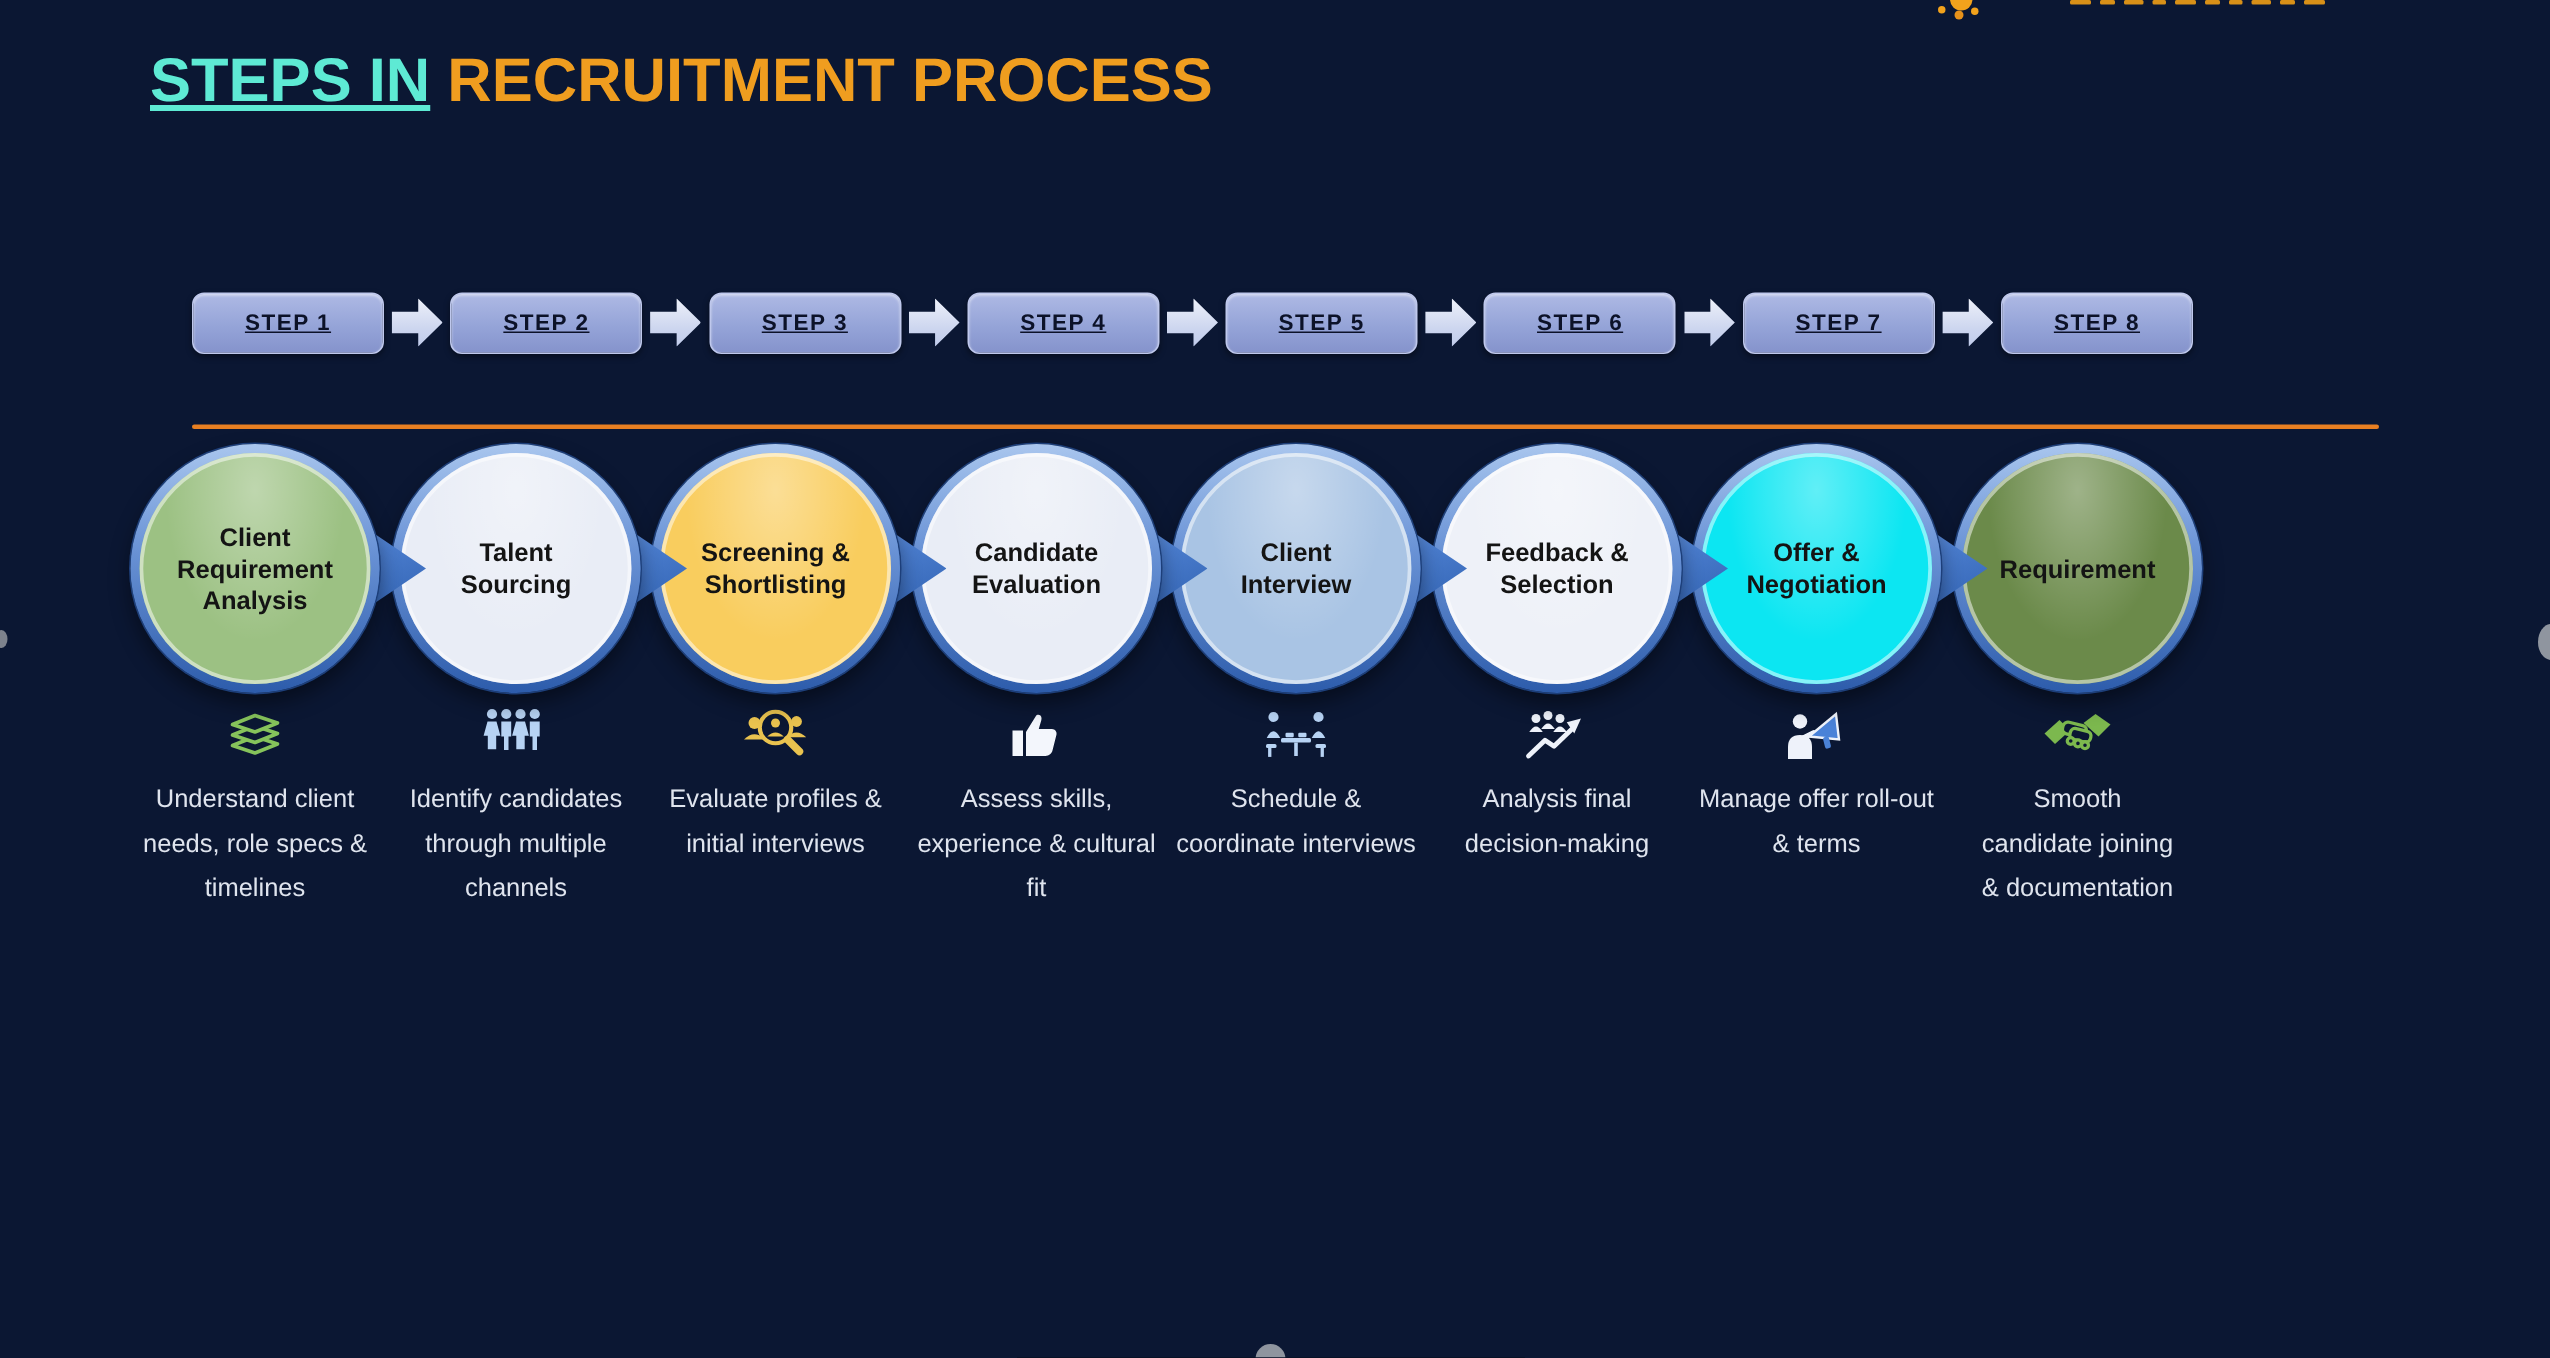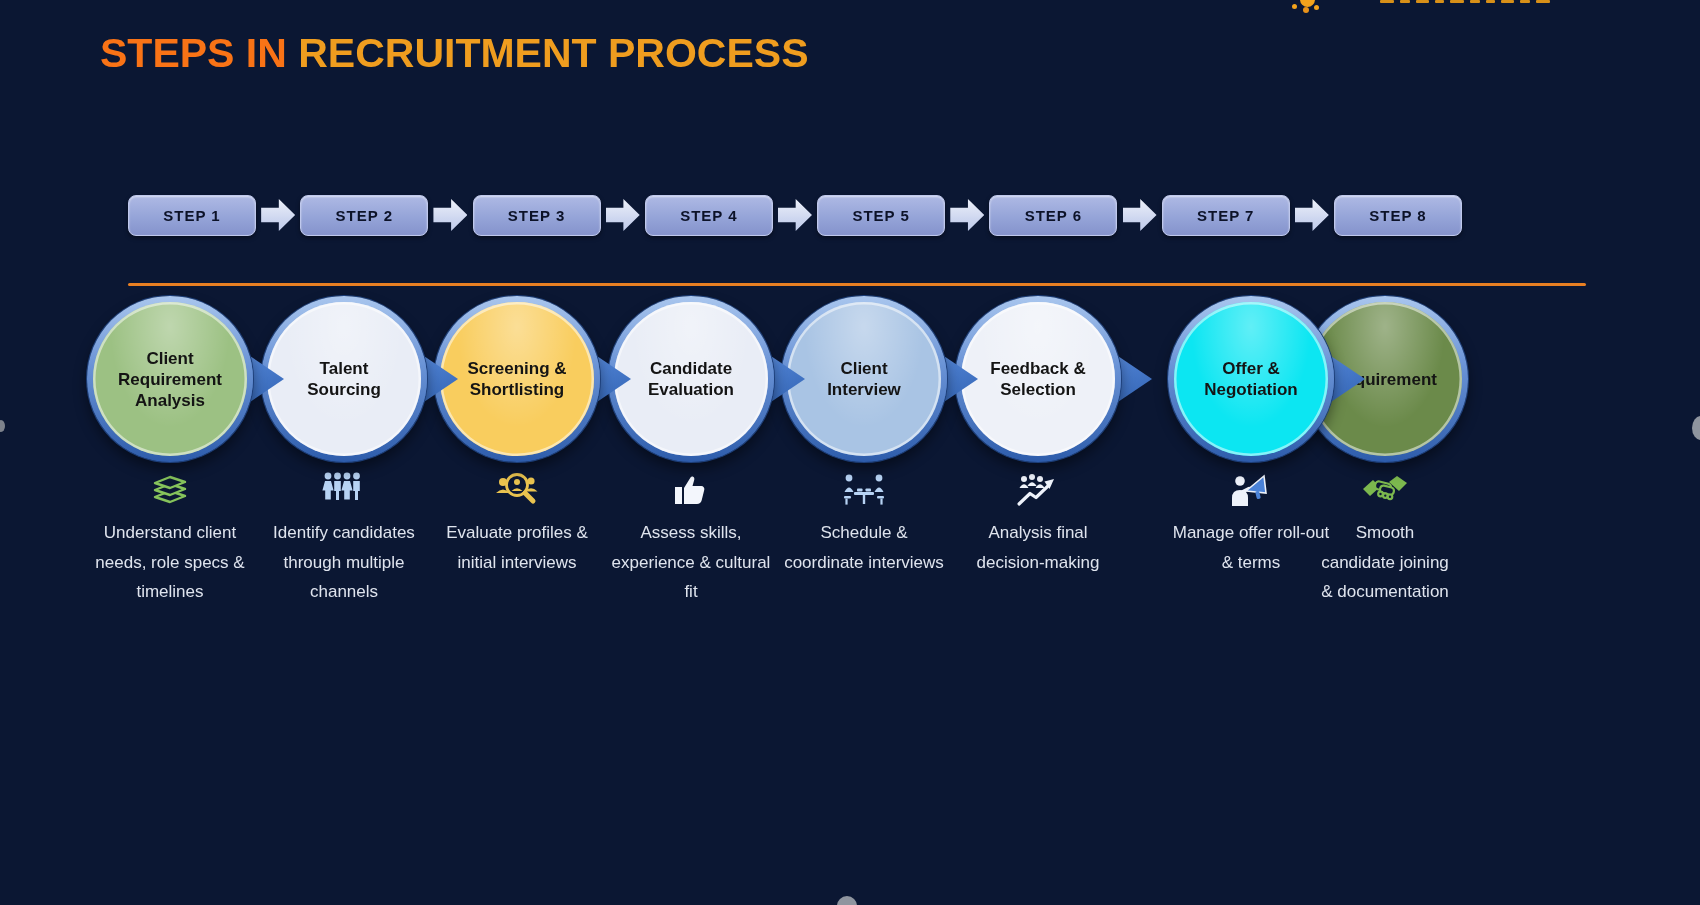--- a/index.html
+++ b/index.html
@@ -33,38 +33,38 @@
     position:absolute; left:128px; top:188px; width:1334px; height:54px;
     display:flex; align-items:center; justify-content:space-between;
   }
   .stepbox {
     width:128px; height:41px; flex:0 0 auto;
     border-radius:8px;
     background:linear-gradient(180deg,#aeb9e4 0%,#95a4d8 55%,#8593cc 100%);
     border:1px solid #bfc8ec;
     box-shadow: inset 0 1px 2px rgba(255,255,255,.55), 0 2px 4px rgba(0,0,0,.4);
     display:flex; align-items:center; justify-content:center;
-    color:#0c1228; font-weight:700; font-size:15px; letter-spacing:1px;
+    color:#0c1228; font-weight:700; font-size:15px; letter-spacing:1px;text-decoration:underline;
   }
   .steparrow {
     width:34px; height:40px; flex:0 0 auto;
     background:linear-gradient(180deg,#f4f6fc 0%,#cdd6ef 60%,#bcc8ea 100%);
     clip-path:polygon(0 32%, 52% 32%, 52% 10%, 100% 50%, 52% 90%, 52% 68%, 0 68%);
   }
 
   
   .divider {
     position:absolute; left:128px; top:283px; width:1458px; height:3px;
     background:#e87f22; border-radius:2px;
   }
 
   
   .col { position:absolute; top:296px; width:174px; height:480px; }
   .c1{ z-index:40; } .c2{ z-index:38; } .c3{ z-index:36; } .c4{ z-index:34; }
-  .c5{ z-index:32; } .c6{ z-index:30; } .c7{ z-index:28;margin-left:40px; } .c8{ z-index:26; }
+  .c5{ z-index:32; } .c6{ z-index:30; } .c7{ z-index:28; } .c8{ z-index:26; }
 
   .tri {
     position:absolute; left:115px; top:25px; width:86px; height:116px; z-index:1;
     background:linear-gradient(160deg,#8db2ec 5%,#4a7ccd 45%,#2a5cab 90%);
     clip-path:polygon(0 0, 100% 50%, 0 100%);
   }
   .ring {
     position:absolute; left:4px; top:0; width:166px; height:166px; z-index:2;
     border-radius:50%;
     background:linear-gradient(180deg,#a9c6ee 0%,#6a93d6 42%,#2d5cab 100%);
@@ -101,21 +101,21 @@
     border-radius:50%; background:#8f959f; }
   .edge-dot-left   { position:absolute; left:-3px; top:420px; width:8px; height:12px;
     border-radius:50%; background:#7d828c; }
 </style>
 </head>
 <body>
 
 <div class="stage" style="background: rgb(11, 23, 51);">
 
   <div class="title">
-    <span style="color: #f97316;">STEPS IN</span>
+    <span style="color: #5eead4; text-decoration: underline;">STEPS IN</span>
     <span class="accent" style="color: rgb(239, 157, 31);">RECRUITMENT PROCESS</span>
   </div>
 
   <div class="brand">
     <i class="d1"></i>
       <i class="d2"></i>
       <i class="d3"></i>
       <i class="d4"></i>
     <b style="left:92px;width:14px"></b>
       <b style="left:112px;width:10px"></b>

